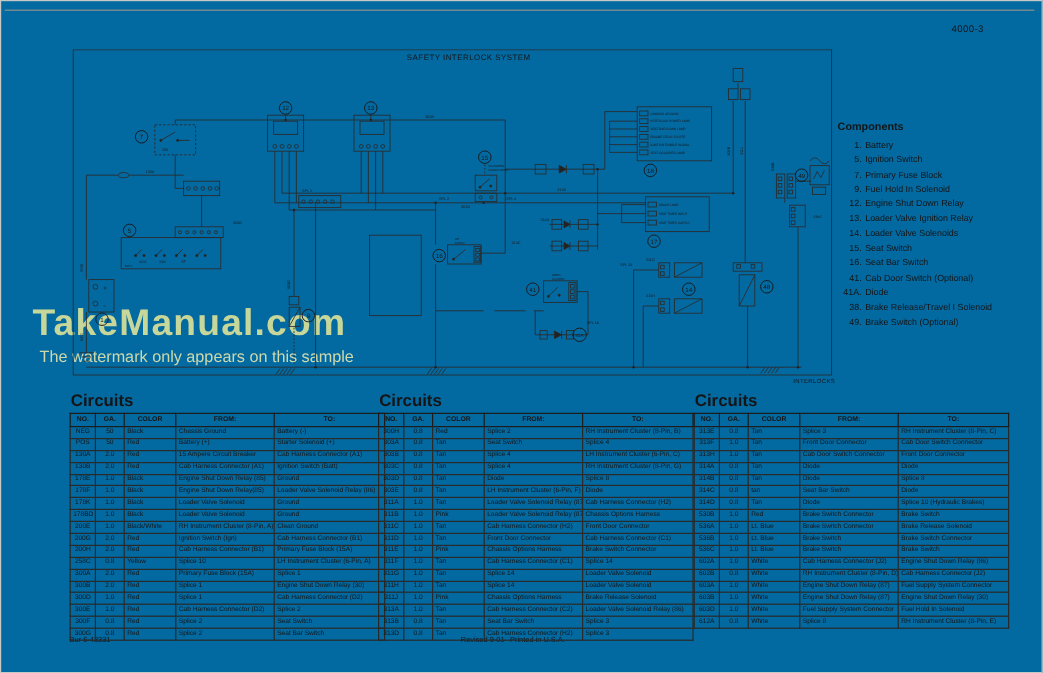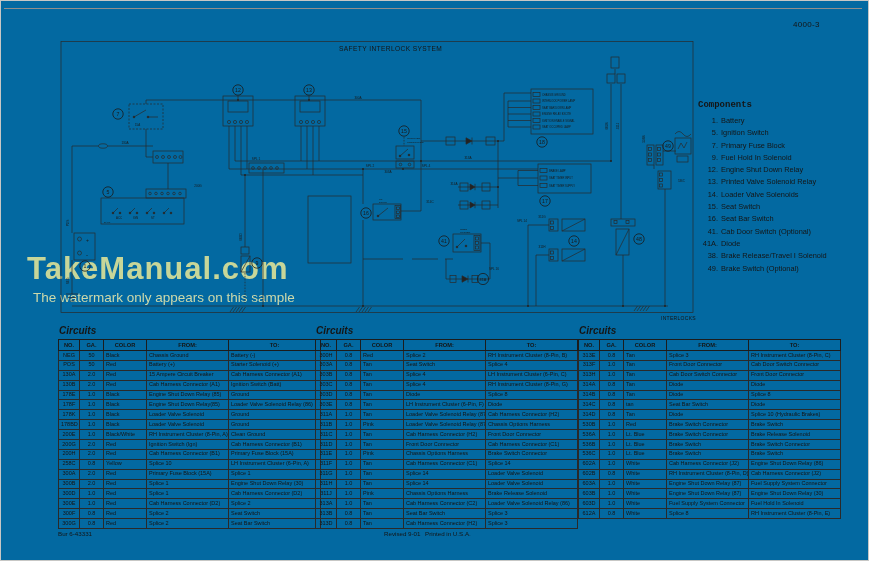--- a/index.html
+++ b/index.html
@@ -11,27 +11,27 @@
   .diagram-title{position:absolute;left:338px;top:44px;font-size:6.6px;letter-spacing:.4px;}
   .diagram{position:absolute;left:57px;top:40px;width:638px;height:278px;}
   .diagram svg{display:block;}
   .diagram text{font-family:"Liberation Sans",sans-serif;fill:#1a1a1a;stroke:none;}
   .interlocks{position:absolute;left:660px;top:314px;font-size:5px;letter-spacing:.3px;}
   .wm1{position:absolute;left:26px;top:250px;font-size:31px;font-weight:bold;
        color:#c7d699;letter-spacing:1px;z-index:1;}
   .wm2{position:absolute;left:32px;top:289px;font-size:13.5px;color:#cdd9ab;z-index:1;}
   .diagram,.components,.circuits-block{z-index:2;}
   .components{position:absolute;left:697px;top:99px;width:168px;}
-  .comp-heading{font-size:9px;font-weight:bold;margin:0 0 7px 0;font-family:Liberation Mono, monospace;}
+  .comp-heading{font-size:9px;font-weight:bold;margin:0 0 7px 0;}
   .comp-item{display:flex;font-size:7.4px;line-height:8.9px;margin-bottom:3.4px;}
   .comp-num{width:20px;text-align:right;margin-right:3px;flex:none;}
   .comp-sub{font-size:7.4px;line-height:8.9px;}
   .circuits-block{position:absolute;top:324px;width:262px;}
   .cb-left{left:57px;} .cb-mid{left:314px;} .cb-right{left:577px;}
-  .circuits-heading{font-size:10px;font-weight:bold;margin:0 0 3px 1px;font-style:italic;}
+  .circuits-heading{font-size:14px;font-weight:bold;margin:0 0 3px 1px;}
   table.circuits{width:100%;border-collapse:collapse;table-layout:fixed;
                  border:1px solid #1c1c1c;}
   table.circuits th{border:0.7px solid #1c1c1c;border-bottom:1.4px solid #1c1c1c;
       font-size:5.7px;font-weight:bold;padding:1px 1px;height:8px;text-align:center;}
   table.circuits td{border:0.7px solid #2a2a2a;font-size:5.5px;padding:0.5px 2px;
       height:7.9px;line-height:1.05;overflow:hidden;white-space:nowrap;}
   table.circuits td:nth-child(1){text-align:center;}
   table.circuits td:nth-child(2){text-align:center;}
   col.c-no{width:21px;} col.c-ga{width:24px;} col.c-color{width:43px;}
   col.c-from{width:82px;} col.c-to{width:92px;}
@@ -420,21 +420,21 @@
         <div class="comp-item">
           <span class="comp-num">9.</span>
           <span>Fuel Hold In Solenoid</span>
         </div>
         <div class="comp-item">
           <span class="comp-num">12.</span>
           <span>Engine Shut Down Relay</span>
         </div>
         <div class="comp-item">
           <span class="comp-num">13.</span>
-          <span>Printed Valve Solenoid Relay</span>
+          <span>Loader Valve Ignition Relay</span>
         </div>
         <div class="comp-item">
           <span class="comp-num">14.</span>
           <span>Loader Valve Solenoids</span>
         </div>
         <div class="comp-item">
           <span class="comp-num">15.</span>
           <span>Seat Switch</span>
         </div>
         <div class="comp-item">

